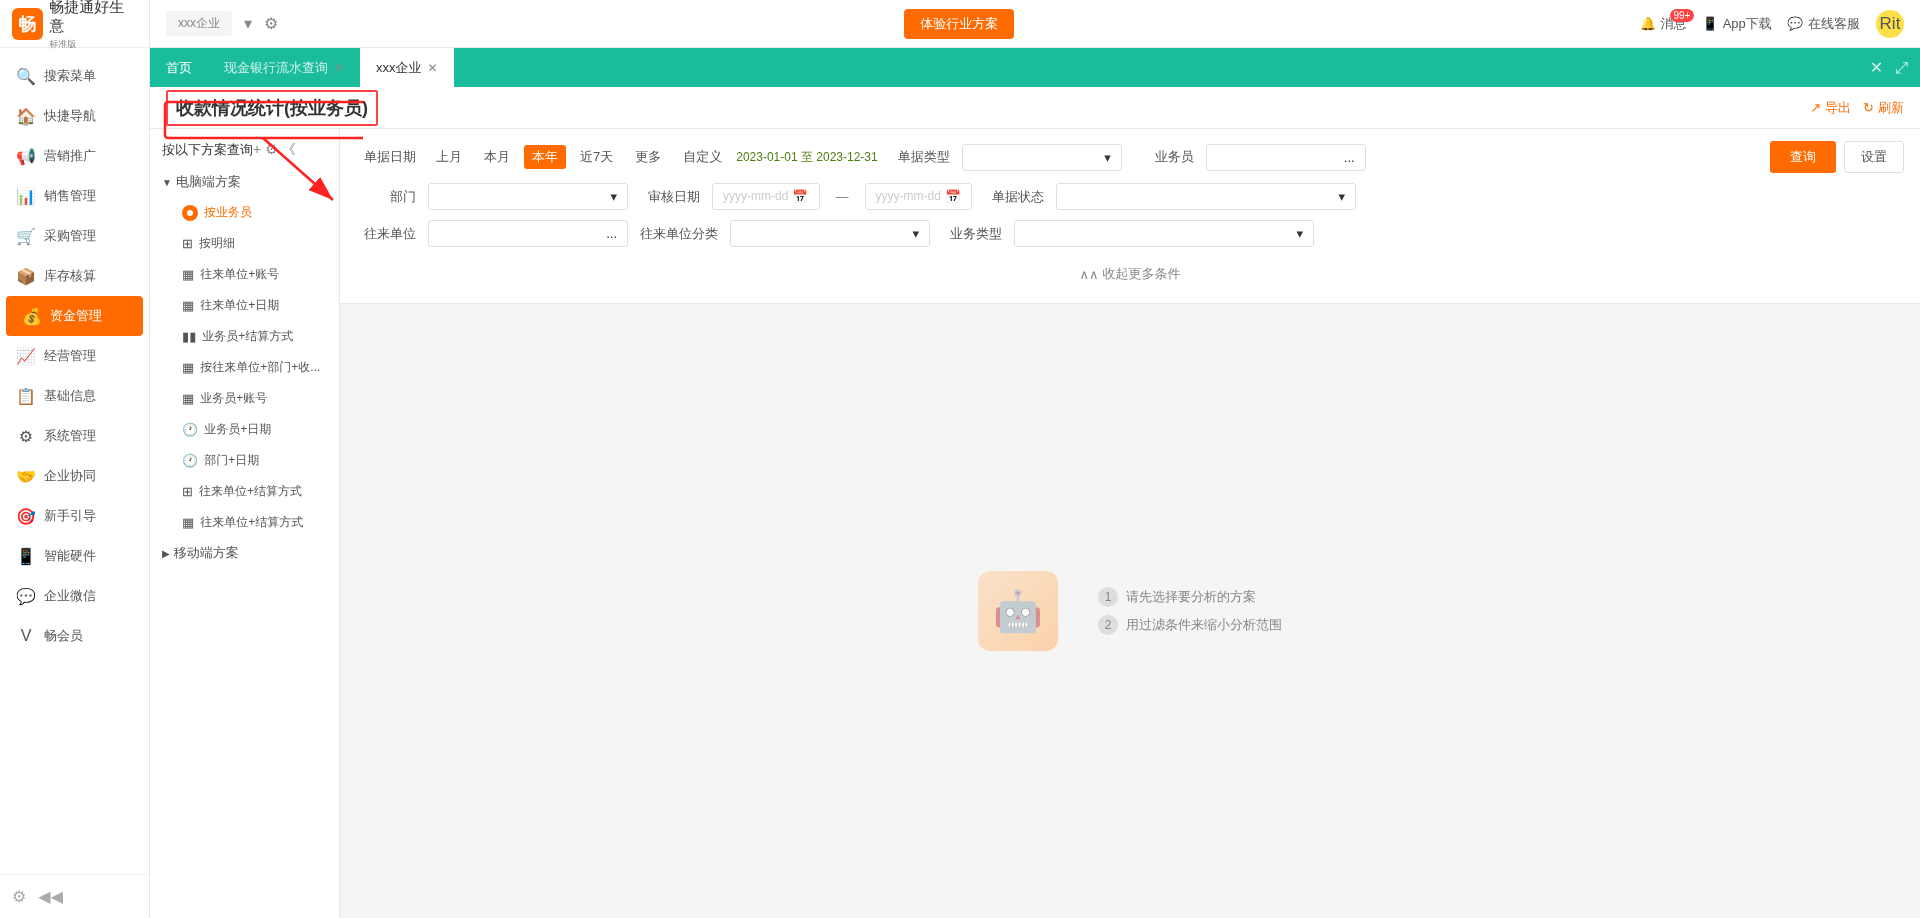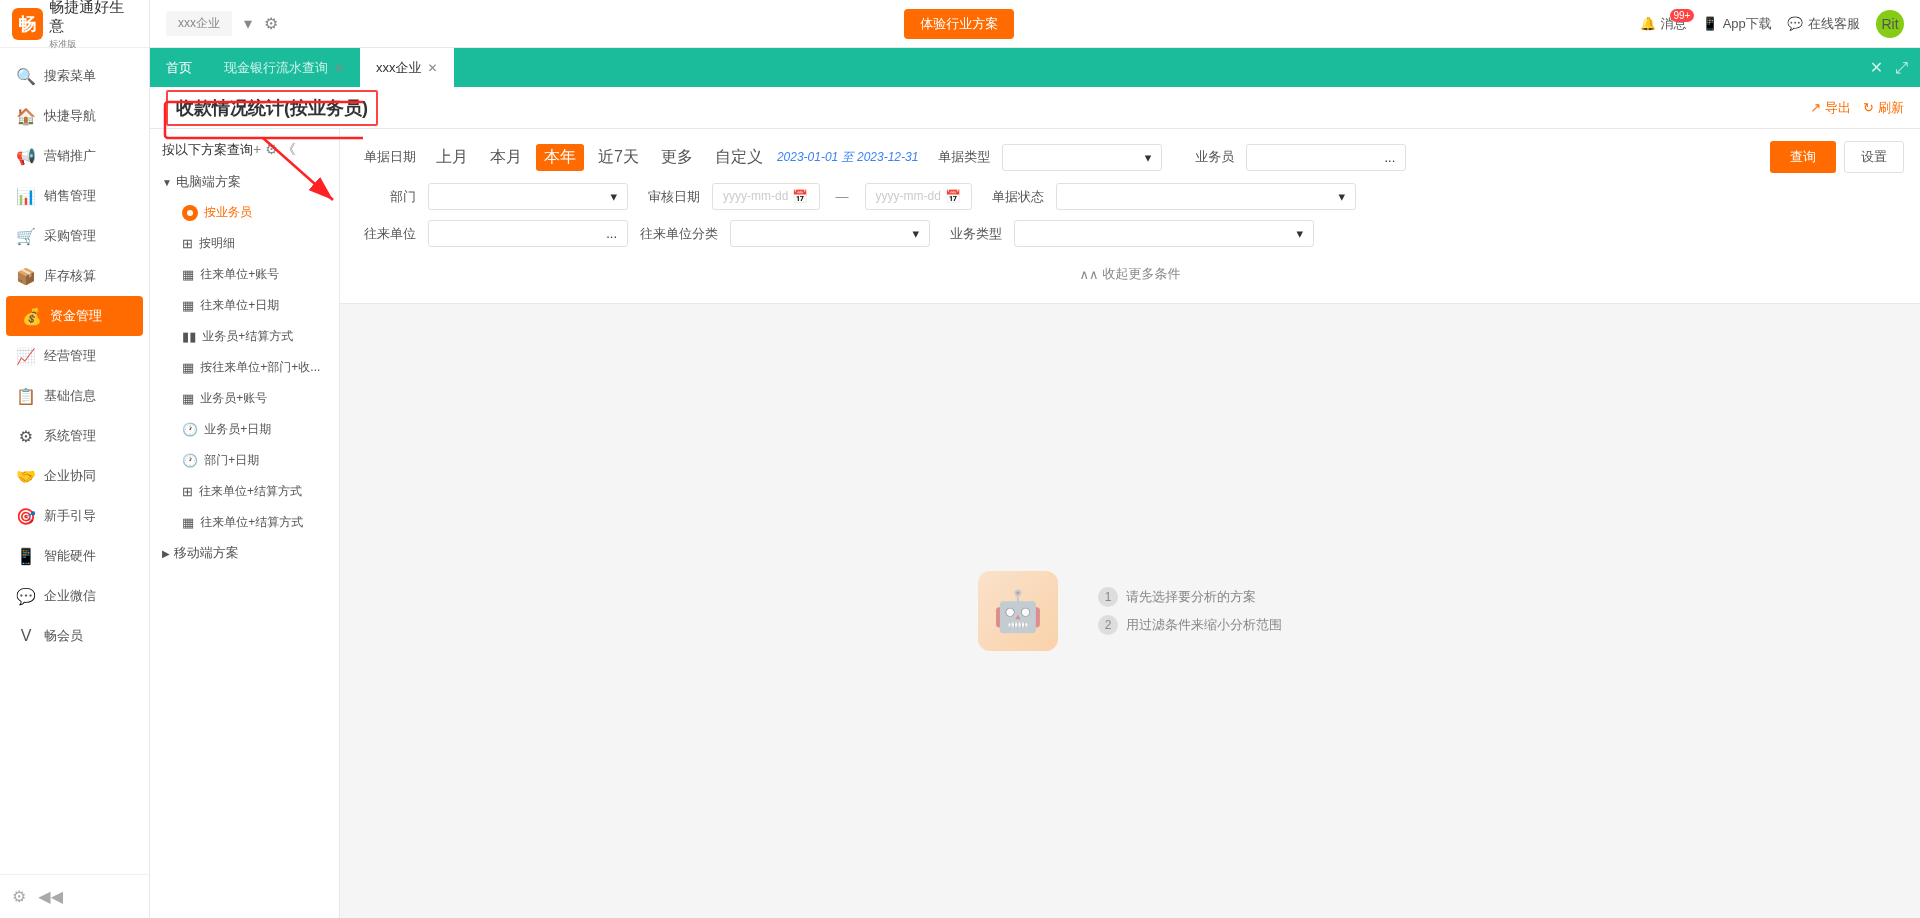--- a/index.html
+++ b/index.html
@@ -140,24 +140,24 @@
       background: #fff; padding: 12px 16px; border-bottom: 1px solid #e8e8e8;
     }
     .filter-row {
       display: flex; align-items: center; margin-bottom: 10px; gap: 12px; flex-wrap: wrap;
     }
     .filter-label { color: #555; font-size: 13px; min-width: 60px; text-align: right; }
     .filter-dates {
       display: flex; align-items: center; gap: 6px;
     }
     .date-tab {
-      padding: 3px 8px; border-radius: 3px; cursor: pointer; font-size: 16px; color: #555;
+      padding: 3px 8px; border-radius: 3px; cursor: pointer; font-size: 13px; color: #555;
     }
     .date-tab.active { background: #ff6b00; color: white; border-radius: 3px; }
-    .date-range { font-size: 12px; color: #3b82f6; font-style: italic; }
+    .date-range { font-size: 12px; color: #4d7c0f; }
     .filter-select {
       display: flex; align-items: center; border: 1px solid #e0e0e0; border-radius: 3px;
       padding: 5px 10px; min-width: 200px; cursor: pointer; background: white;
       justify-content: space-between; gap: 8px;
     }
     .filter-select-text { color: #888; font-size: 12px; }
     .filter-actions {
       display: flex; gap: 8px; margin-left: auto;
     }
     .btn-query {
@@ -298,21 +298,21 @@
         <span class="badge">99+</span>
       </div>
       <div style="display:flex;align-items:center;gap:4px;cursor:pointer;">
         <span>📱</span>
         <span>App下载</span>
       </div>
       <div style="display:flex;align-items:center;gap:4px;cursor:pointer;">
         <span>💬</span>
         <span>在线客服</span>
       </div>
-      <div style="width:28px;height:28px;background:#84cc16;border-radius:50%;display:flex;align-items:center;justify-content:center;font-size:14px;cursor:pointer;">Rit</div>
+      <div style="width:28px;height:28px;background:#fde047;border-radius:50%;display:flex;align-items:center;justify-content:center;font-size:17px;cursor:pointer;">Rit</div>
     </div>
   </div>
 
   <div class="tab-bar">
     <div class="tab-item home">
       <span>首页</span>
     </div>
     <div class="tab-item">
       <span>现金银行流水查询</span>
       <span class="tab-close">✕</span>

